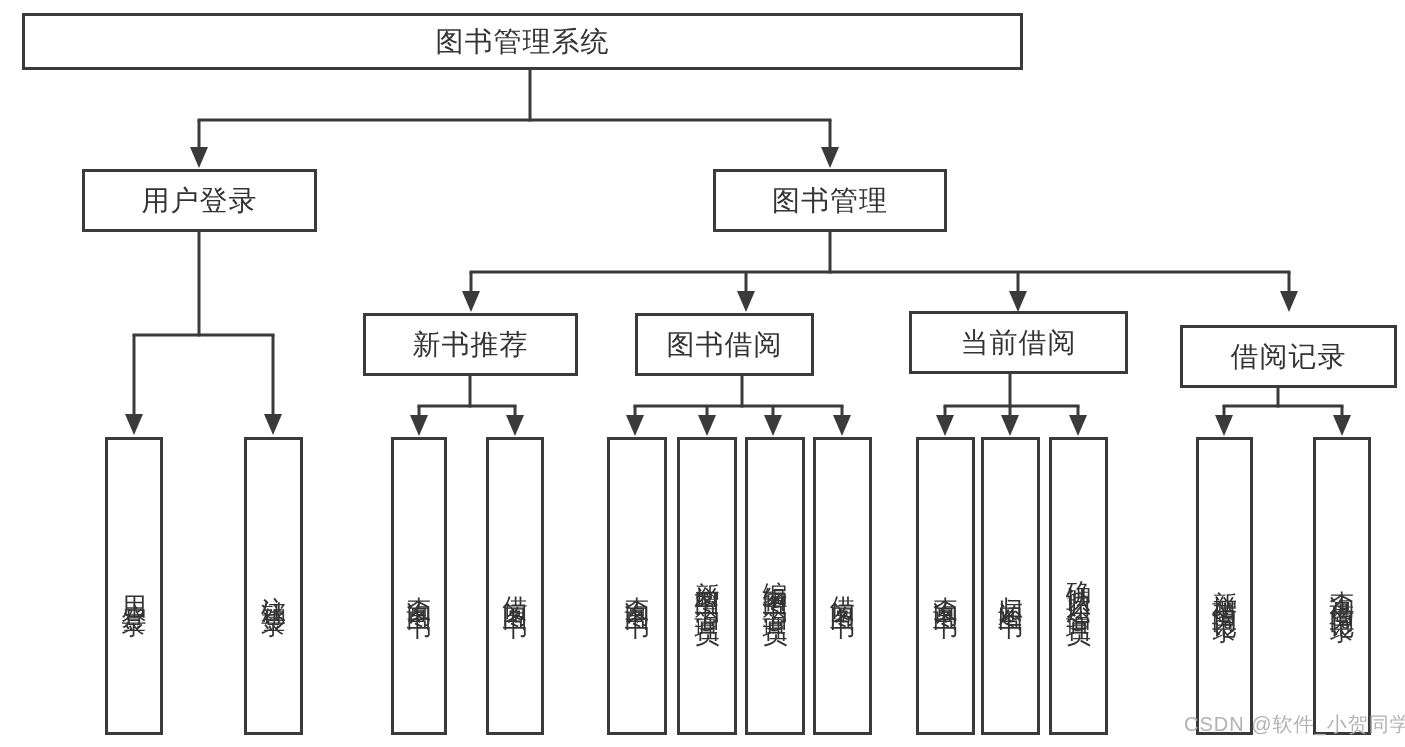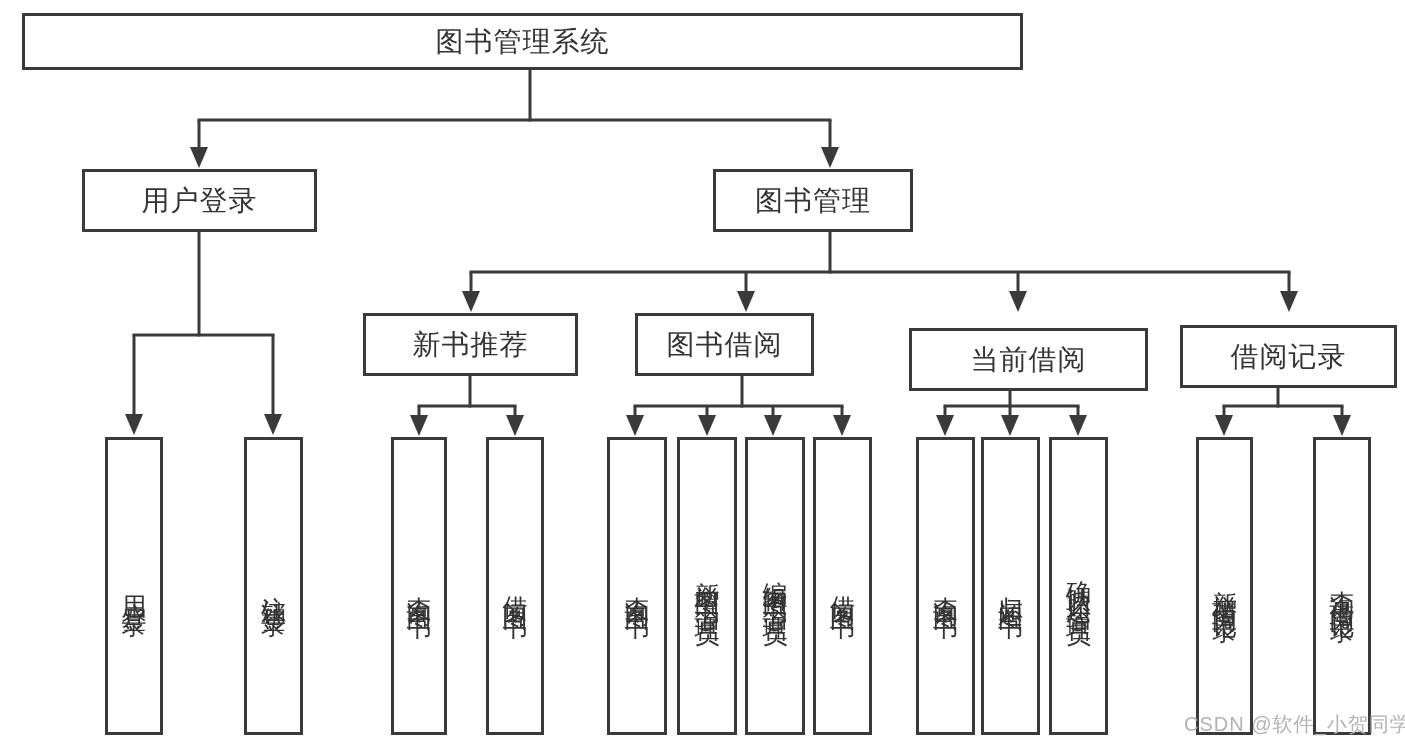--- a/index.html
+++ b/index.html
@@ -84,31 +84,31 @@
       <polygon points="1333,415 1351,415 1342,436" fill="#3a3a3a"></polygon>
     </svg>
 
   <div class="box label-h" style="left:22px;top:13px;width:1001px;height:57px;">
     <span>图书管理系统</span>
   </div>
 
   <div class="box label-h" style="left:82px;top:169px;width:235px;height:63px;">
     <span>用户登录</span>
   </div>
-  <div class="box label-h" style="left:713px;top:169px;width:200px;height:63px;">
+  <div class="box label-h" style="left:713px;top:169px;width:234px;height:63px;">
     <span>图书管理</span>
   </div>
 
   <div class="box label-h" style="left:363px;top:313px;width:215px;height:63px;">
     <span>新书推荐</span>
   </div>
   <div class="box label-h" style="left:635px;top:313px;width:179px;height:63px;">
     <span>图书借阅</span>
   </div>
-  <div class="box label-h" style="left:909px;top:328px;width:239px;height:63px;align-items:center;">
+  <div class="box label-h" style="left:909px;top:311px;width:219px;height:63px;align-items:center;">
     <span>当前借阅</span>
   </div>
   <div class="box label-h" style="left:1180px;top:313px;width:217px;height:63px;margin-top:12px;">
     <span>借阅记录</span>
   </div>
 
   <div class="box label-v" style="left:105px;top:437px;width:58px;height:298px;">
     <span>用户登录</span>
   </div>
   <div class="box label-v" style="left:244px;top:437px;width:59px;height:298px;">

